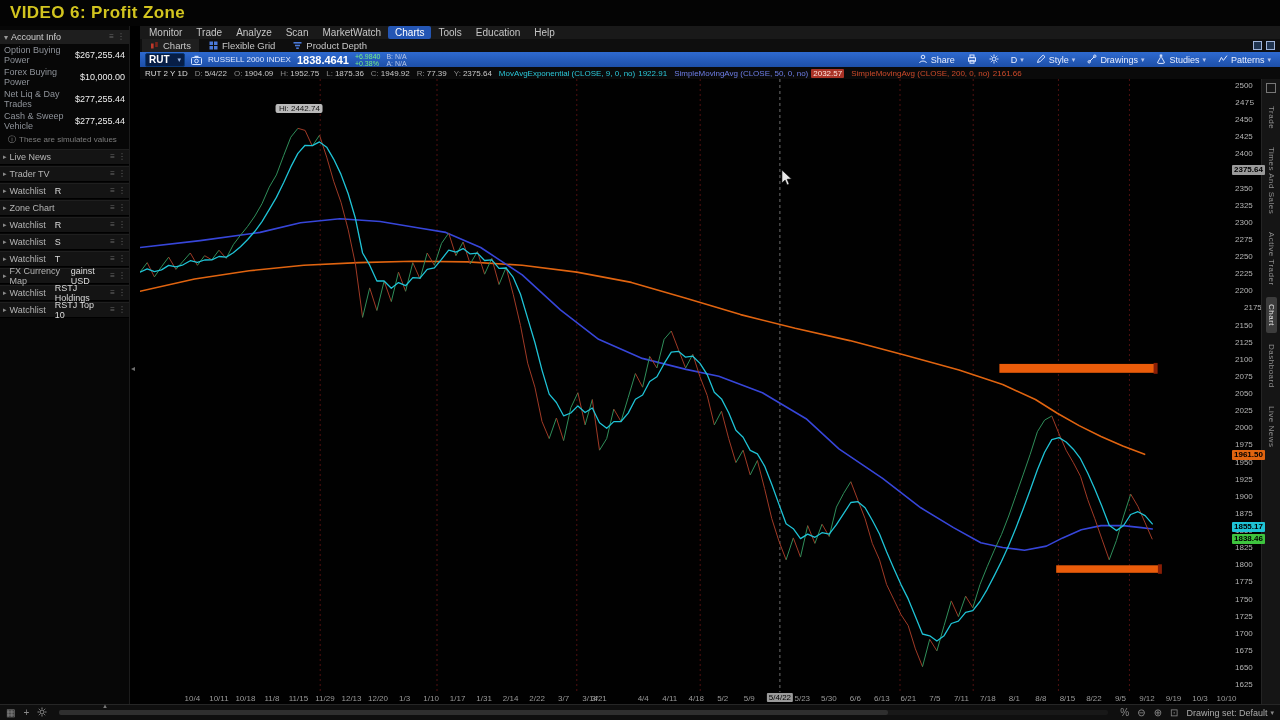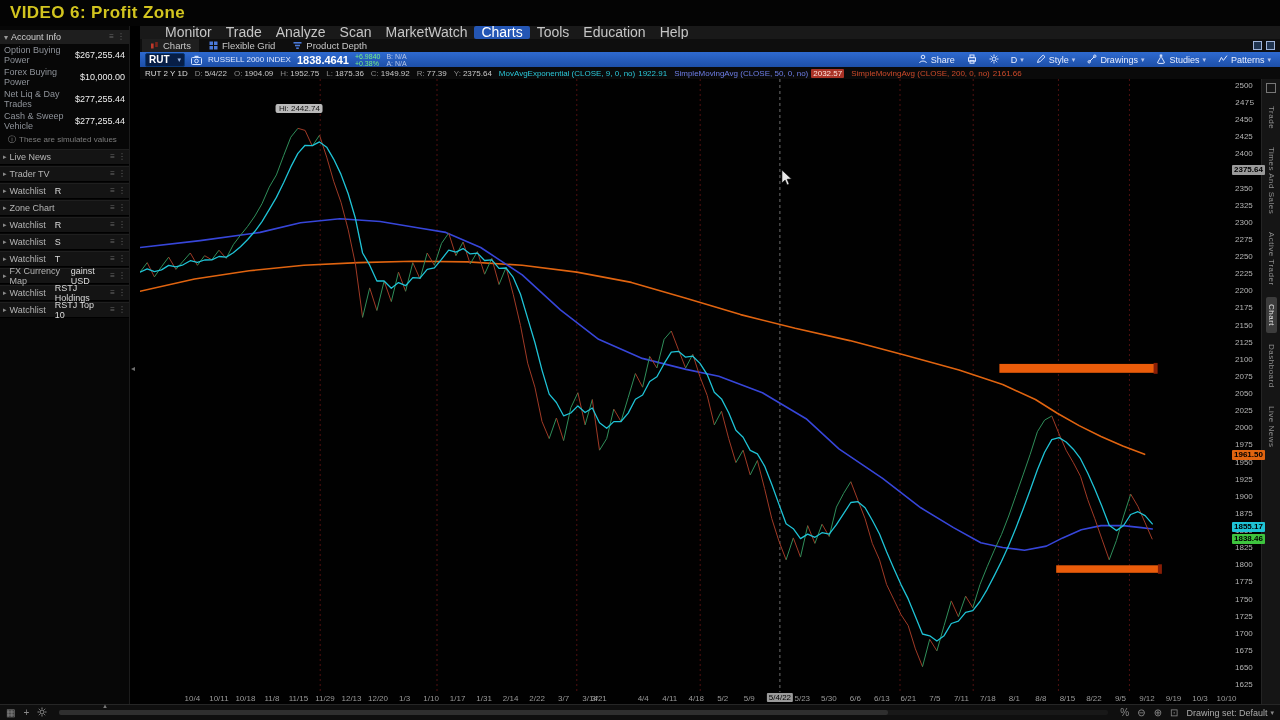--- a/index.html
+++ b/index.html
@@ -17,21 +17,21 @@
   .acct-row .val{color:#efefef;}
   .acct-note{color:#7d7d7d;font-size:8px;padding:2px 4px 4px 8px;}
   .acct-note .i-ic{color:#8a8a8a;margin-right:3px;}
   .panel{display:flex;align-items:center;font-size:9px;height:12px;padding:1px 3px;color:#b5b5b5;background:#141414;border-top:1px solid #1f1f1f;border-bottom:1px solid #000;margin-bottom:1px;gap:3px;}
   .panel .tri{color:#8a8a8a;font-size:7px;}
   .panel .sfx{color:#dcdcdc;margin-left:6px;}
   .gutter{position:absolute;left:130px;top:0;width:10px;bottom:0;background:#000;}
   .collapse-handle{position:absolute;top:338px;left:1px;color:#6f6f6f;font-size:8px;}
   
   .main{position:absolute;left:140px;top:0;right:0;bottom:0;display:flex;flex-direction:column;background:#000;}
-  .menubar{height:13px;background:#191919;display:flex;align-items:flex-end;font-size:14px;padding-left:18px;}
+  .menubar{height:13px;background:#191919;display:flex;align-items:flex-end;font-size:10px;padding-left:2px;}
   .menu-item{padding:0 7px;color:#c6c6c6;line-height:13px;}
   .menu-item.active{background:#2456b4;color:#fff;border-radius:2px;}
   .tabrow{height:13px;background:#0e0e0e;display:flex;align-items:center;font-size:9.5px;gap:2px;padding-left:2px;}
   .tab{display:flex;align-items:center;gap:4px;padding:0 8px;color:#c6c6c6;height:13px;}
   .tab.active{background:#1f1f1f;}
   .tab svg{display:block;}
   .winbtns{margin-left:auto;display:flex;gap:4px;padding-right:5px;}
   .winbtn{width:7px;height:7px;border:1px solid #9fb3d8;background:#20344f;}
   .symbolrow{height:15px;background:linear-gradient(#2e6ad0,#1d4fa8);display:flex;align-items:center;padding:0 5px;gap:6px;}
   .sym-input{background:#071e46;border:1px solid #0b3a78;border-radius:2px;color:#fff;font-size:10px;font-weight:bold;display:flex;align-items:center;gap:8px;padding:0 3px;height:12px;}
@@ -513,21 +513,21 @@
           <div class="ytick" style="top: 54.2179px;">2425</div>
           <div class="ytick" style="top: 71.3408px;">2400</div>
           <div class="ytick" style="top: 88.4637px;">2375</div>
           <div class="ytick" style="top: 105.587px;">2350</div>
           <div class="ytick" style="top: 122.709px;">2325</div>
           <div class="ytick" style="top: 139.832px;">2300</div>
           <div class="ytick" style="top: 156.955px;">2275</div>
           <div class="ytick" style="top: 174.078px;">2250</div>
           <div class="ytick" style="top: 191.201px;">2225</div>
           <div class="ytick" style="top: 208.324px;">2200</div>
-          <div class="ytick" style="top: 225.447px;">2175</div>
+          <div class="ytick" style="top: 225.447px; margin-left: 9px;">2175</div>
           <div class="ytick" style="top: 242.57px;">2150</div>
           <div class="ytick" style="top: 259.693px;">2125</div>
           <div class="ytick" style="top: 276.816px;">2100</div>
           <div class="ytick" style="top: 293.939px;">2075</div>
           <div class="ytick" style="top: 311.061px;">2050</div>
           <div class="ytick" style="top: 328.184px;">2025</div>
           <div class="ytick" style="top: 345.307px;">2000</div>
           <div class="ytick" style="top: 362.43px;">1975</div>
           <div class="ytick" style="top: 379.553px;">1950</div>
           <div class="ytick" style="top: 396.676px;">1925</div>

